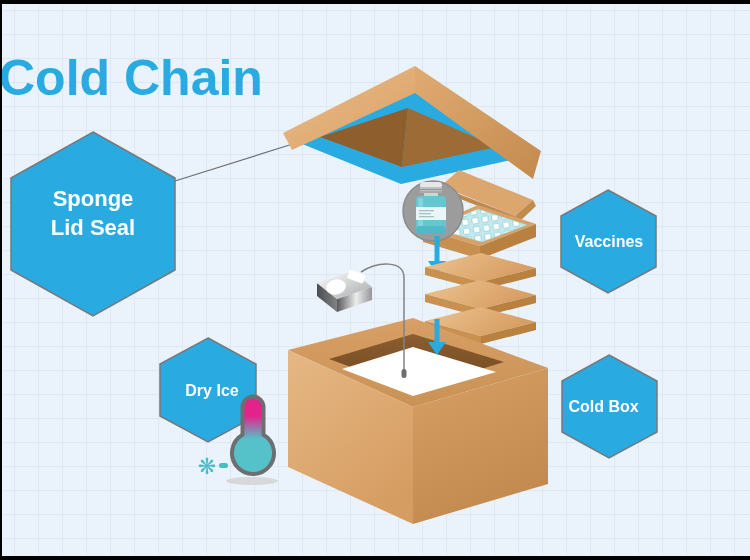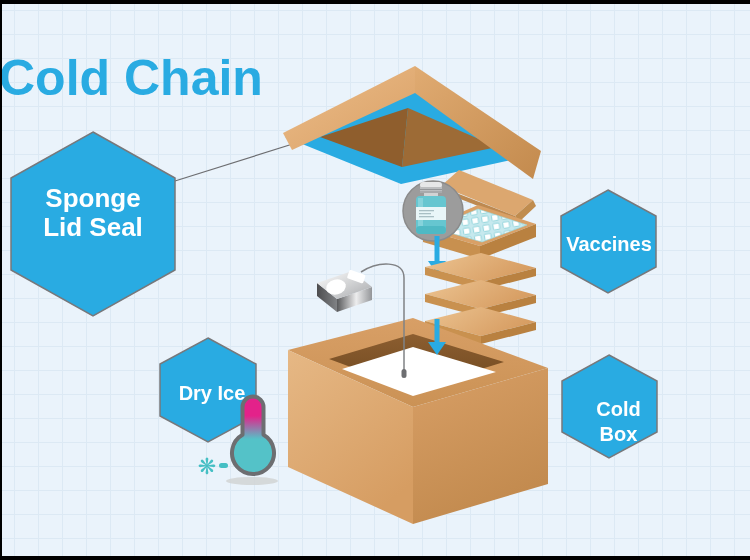--- a/index.html
+++ b/index.html
@@ -20,25 +20,25 @@
   .title{
     position:absolute;left:-1px;top:52px;
     font-size:50px;font-weight:bold;color:var(--accent,#29abe2);
     white-space:nowrap;line-height:1.05;letter-spacing:0px;
   }
   .art{position:absolute;left:0;top:0;width:750px;height:560px;}
   .hex-label{
     position:absolute;color:var(--label-text,#fff);font-weight:bold;
     text-align:center;line-height:1.25;
   }
-  .hex-label.big{left:9px;top:184px;width:168px;font-size:26px;line-height:29px;}
-  .hex-label.small{font-size:20px;}
+  .hex-label.big{left:9px;top:184px;width:168px;font-size:22px;line-height:29px;}
+  .hex-label.small{font-size:16px;}
   .lbl-vaccines{left:561px;top:232px;width:96px;}
   .lbl-dryice{left:160px;top:381px;width:104px;}
-  .lbl-coldbox{left:562px;top:397px;width:83px;padding-left:15px;}
+  .lbl-coldbox{left:562px;top:397px;width:83px;}
 </style>
 </head>
 <body>
 
 <div class="stage">
 
   <div class="title">Cold Chain</div>
 
   <svg class="art" viewBox="0 0 750 560">
     <defs>

